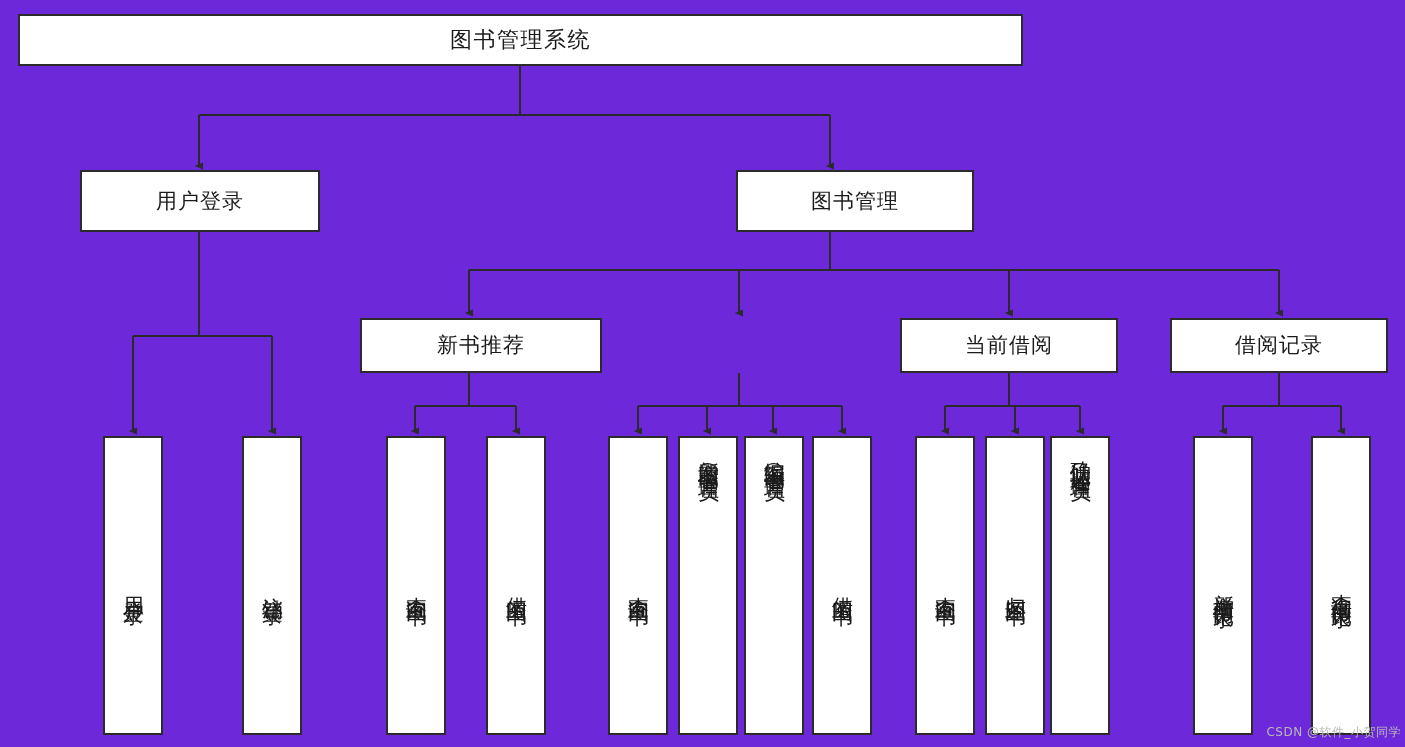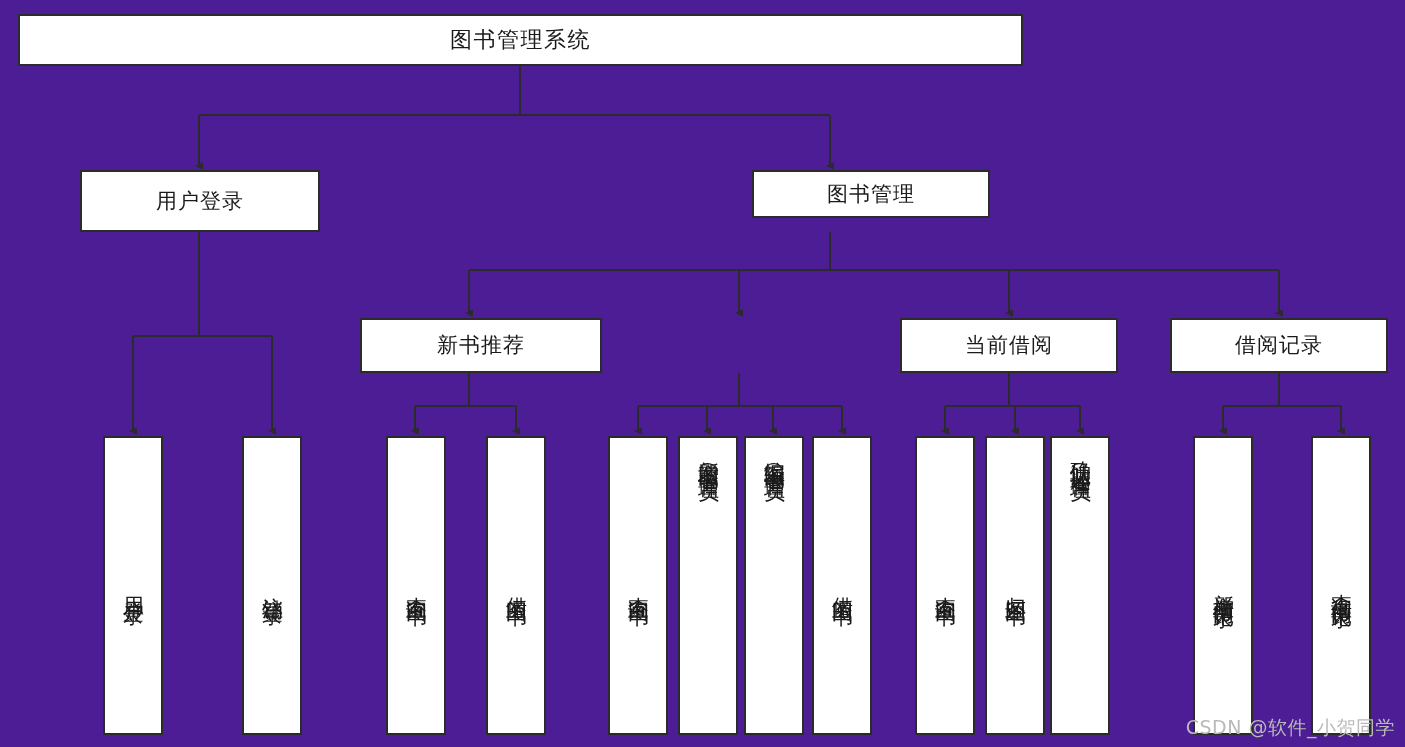--- a/index.html
+++ b/index.html
@@ -8,21 +8,21 @@
     padding: 0;
     background: #ffffff;
   }
   body {
     font-family: "DejaVu Sans", "Liberation Sans", sans-serif;
   }
   #diagram-root {
     position: relative;
     width: 1405px;
     height: 747px;
-    background: #4c1d95;
+    background: #6d28d9;
     overflow: hidden;
   }
   #connector-layer {
     position: absolute;
     left: 0;
     top: 0;
     width: 1405px;
     height: 747px;
     pointer-events: none;
   }
@@ -64,23 +64,23 @@
     line-height: 1;
     white-space: nowrap;
   }
   
   .node.vertical.centered {
     align-items: center;
     padding-top: 0;
   }
   #watermark {
     position: absolute;
-    right: 10px;
+    right: 4px;
     bottom: 6px;
-    font-size: 19px;
+    font-size: 12px;
     color: #b9b9b9;
     white-space: nowrap;
     letter-spacing: 0.5px;
     text-align: right;
   }
 </style>
 </head>
 <body>
 
 <div id="diagram-root">
@@ -137,21 +137,21 @@
     </g>
   </svg>
 
   <div class="node horizontal root" style="left:18px; top:14px; width:1005px; height:52px;">
     <span class="node-label">图书管理系统</span>
   </div>
 
   <div class="node horizontal" style="left:80px; top:170px; width:240px; height:62px;">
     <span class="node-label">用户登录</span>
   </div>
-  <div class="node horizontal" style="left:752px; top:170px; width:238px; height:48px;">
+  <div class="node horizontal" style="left:736px; top:170px; width:238px; height:62px;">
     <span class="node-label">图书管理</span>
   </div>
 
   <div class="node horizontal" style="left:360px; top:318px; width:242px; height:55px;">
     <span class="node-label">新书推荐</span>
   </div>
   <div class="node horizontal" style="left:1170px; top:318px; width:218px; height:55px;">
     <span class="node-label">借阅记录</span>
   </div>
   <div class="node horizontal" style="left:900px; top:318px; width:218px; height:55px;">

